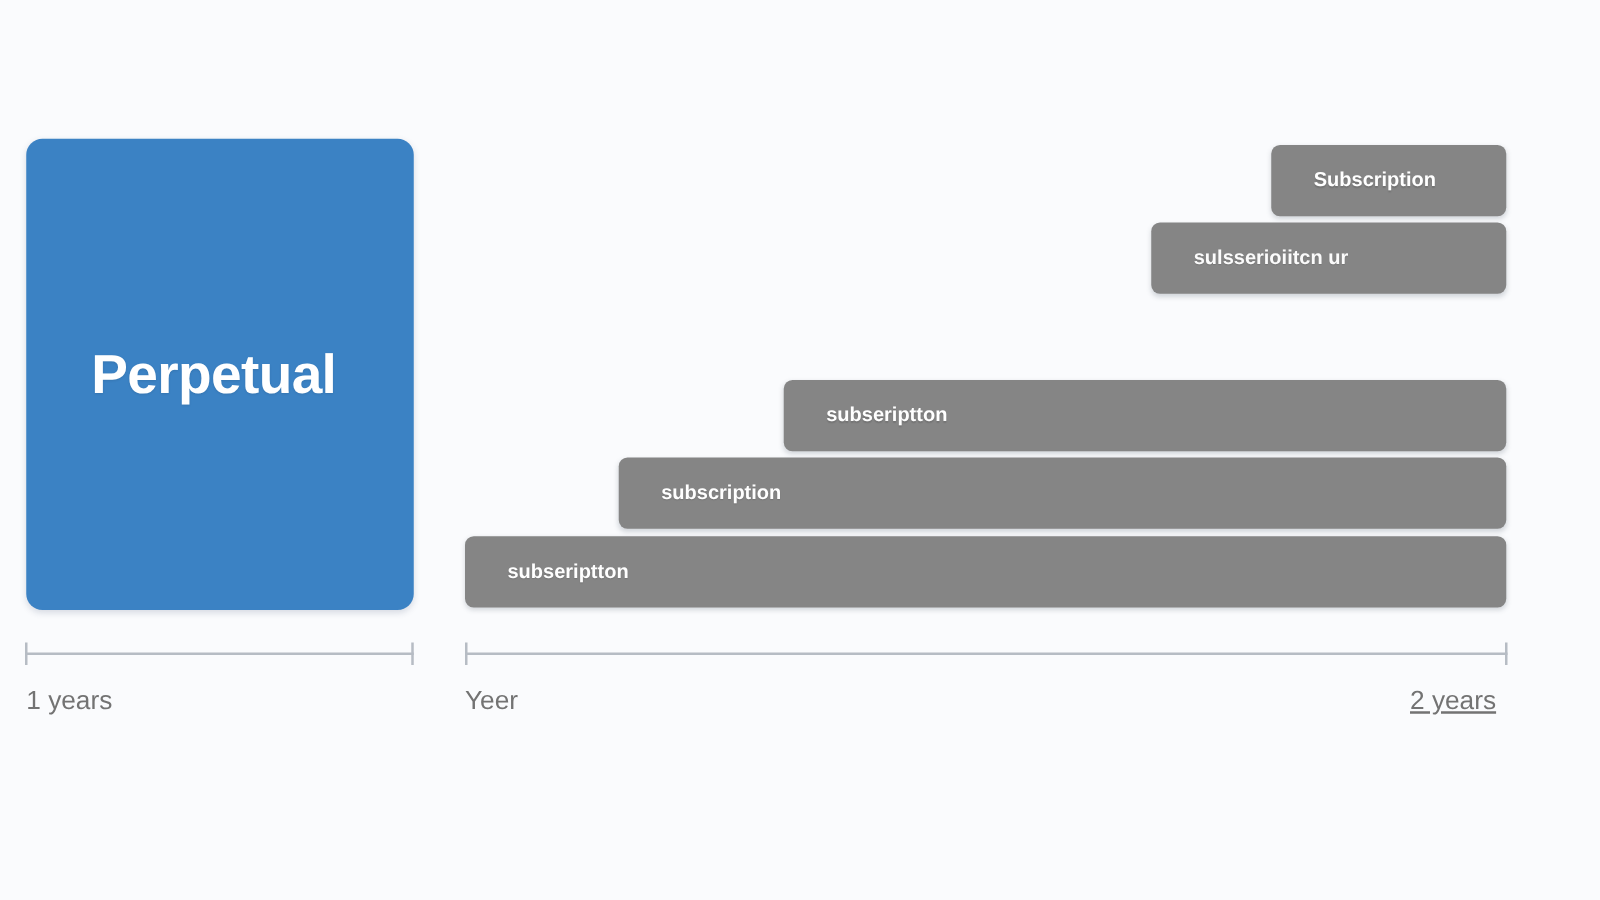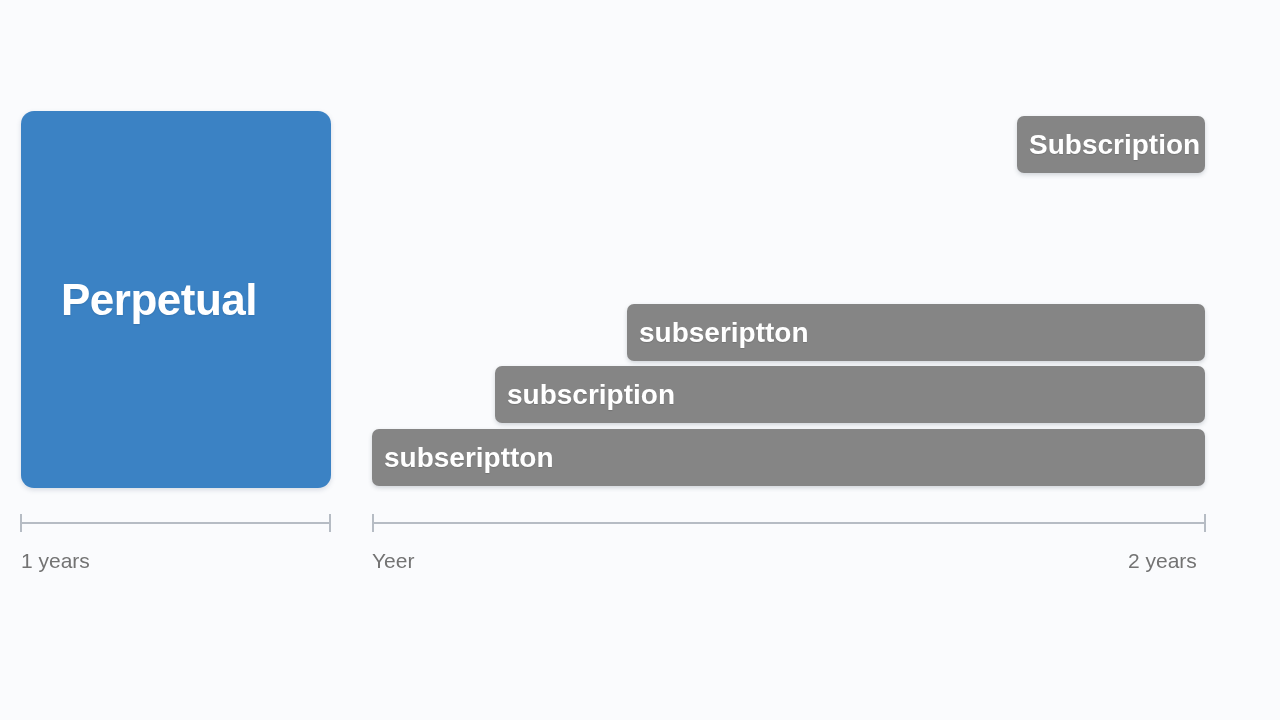--- a/index.html
+++ b/index.html
@@ -34,40 +34,40 @@
     box-shadow: 0 2px 5px rgba(60,80,110,0.18);
     display: flex;
     align-items: center;
     justify-content: flex-start;
   }
   .perpetual-label {
     color: #ffffff;
     font-size: 44px;
     font-weight: 700;
     letter-spacing: -0.5px;
-    padding-left: 40px;
+    padding-left: 52px;
     line-height: 1;
     text-shadow: 0 1px 2px rgba(0,0,0,0.10);
   }
 
   
   .bar {
     position: absolute;
     background: #858585;
     border-radius: 7px;
     box-shadow: 0 2px 4px rgba(70,80,95,0.22);
     display: flex;
     align-items: center;
     height: 57px;
   }
   .bar-label {
     color: #ffffff;
-    font-size: 28px;
+    font-size: 16px;
     font-weight: 600;
-    padding-left: 12px;
+    padding-left: 34px;
     white-space: nowrap;
     line-height: 1;
     text-shadow: 0 1px 1px rgba(0,0,0,0.13);
   }
   .bar-label.blurred {
     filter: blur(0.35px);
     opacity: 0.97;
   }
 
   
@@ -107,20 +107,23 @@
 <div id="stage">
 
   <div class="perpetual-card">
     <span class="perpetual-label">Perpetual</span>
   </div>
 
   <div class="bar" style="left:1017px; top:116px; width:188px;">
     <span class="bar-label">Subscription</span>
   </div>
 
+  <div class="bar" style="left:921px; top:178px; width:284px;">
+    <span class="bar-label blurred">sulsserioiitcn ur</span>
+  </div>
 
 
   <div class="bar" style="left:627px; top:304px; width:578px;">
     <span class="bar-label">subseriptton</span>
   </div>
 
   <div class="bar" style="left:495px; top:366px; width:710px;">
     <span class="bar-label">subscription</span>
   </div>
 
@@ -134,15 +137,15 @@
     <div class="cap right"></div>
   </div>
   <span class="axis-label" style="left:21px; top:550px;">1 years</span>
 
   <div class="ruler" style="left:372px; top:514px; width:834px;">
     <div class="cap left"></div>
     <div class="line"></div>
     <div class="cap right"></div>
   </div>
   <span class="axis-label" style="left:372px; top:550px;">Yeer</span>
-  <span class="axis-label" style="left:1128px; top:550px;">2 years</span>
+  <span class="axis-label" style="left:1128px; top:550px;text-decoration:underline;">2 years</span>
 
 </div>
 
 </body></html>

